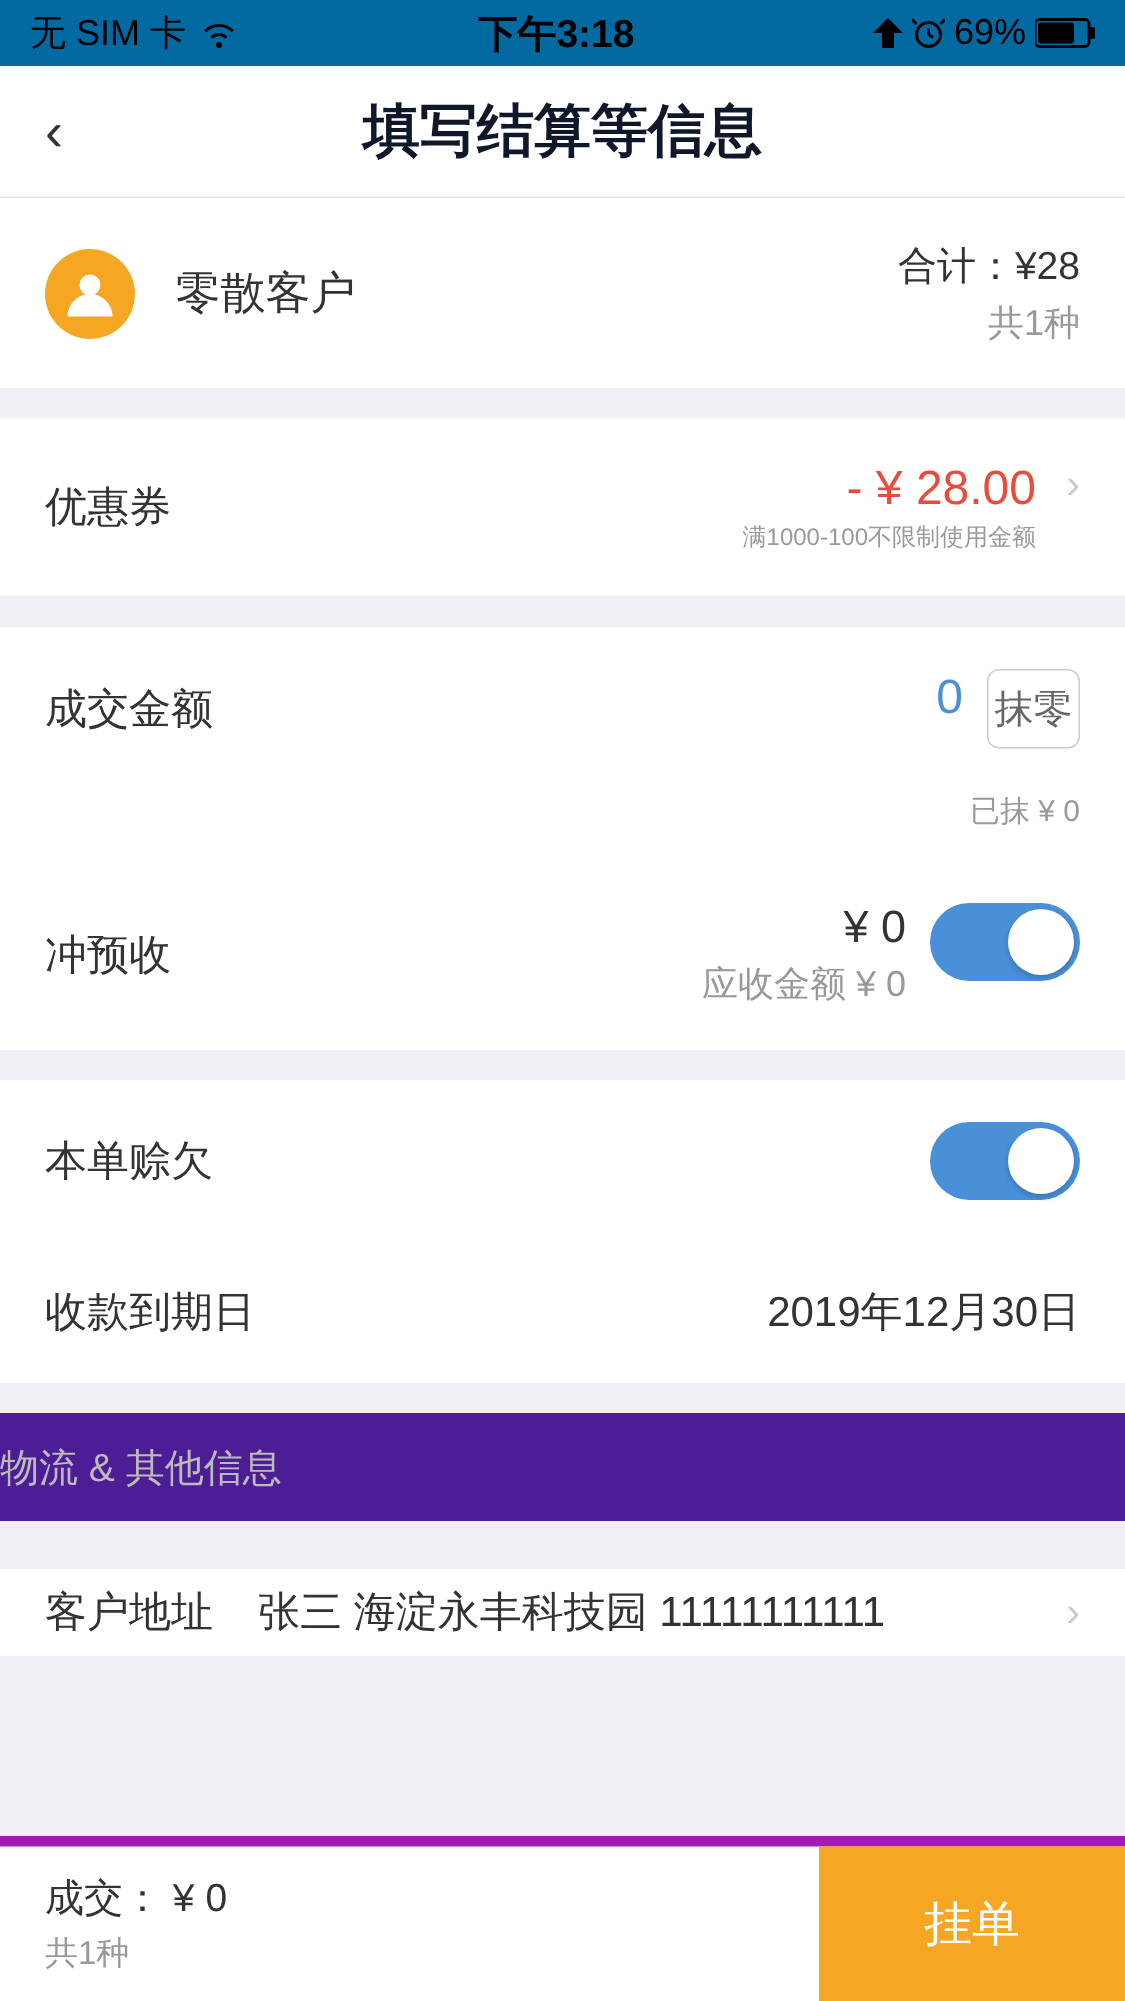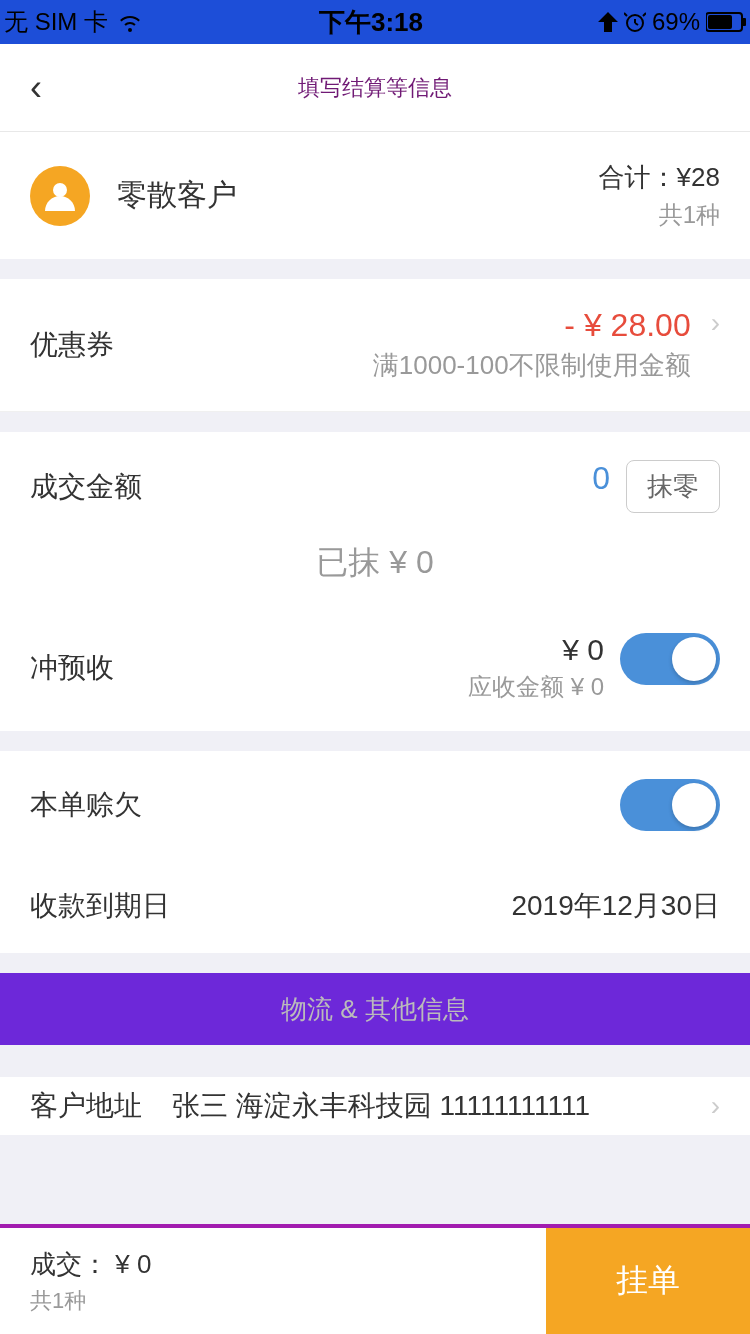--- a/index.html
+++ b/index.html
@@ -10,25 +10,25 @@
       font-family: -apple-system, 'PingFang SC', 'Helvetica Neue', sans-serif;
       background: #f0f0f6;
       font-size: 28px;
       color: #333;
       position: relative;
     }
 
     
     .status-bar {
       height: 44px;
-      background: #1d4ed8;
+      background: #0369a1;
       display: flex;
       align-items: center;
       justify-content: space-between;
-      padding: 0 4px;
+      padding: 0 20px;
       font-size: 24px;
       color: #000;
     }
     .status-bar .left { display: flex; align-items: center; gap: 8px; }
     .status-bar .center { font-weight: 600; font-size: 26px; }
     .status-bar .right { display: flex; align-items: center; gap: 6px; font-size: 24px; }
 
     
     .nav-bar {
       height: 88px;
@@ -40,23 +40,23 @@
       border-bottom: 1px solid #e8e8e8;
     }
     .nav-bar .back-btn {
       position: absolute;
       left: 30px;
       font-size: 36px;
       color: #333;
       cursor: pointer;
     }
     .nav-bar .title {
-      font-size: 22px;
-      font-weight: 400;
-      color: #701a75;
+      font-size: 38px;
+      font-weight: 700;
+      color: #0f172a;
     }
 
     
     .content {
       padding-bottom: 120px;
     }
 
     
     .section {
       background: #fff;
@@ -123,35 +123,35 @@
     .form-value.blue { color: #4a90d9; font-size: 32px; }
     .coupon-right {
       text-align: right;
     }
     .coupon-amount {
       color: #e74c3c;
       font-size: 32px;
       font-weight: 500;
     }
     .coupon-desc {
-      font-size: 26px;
+      font-size: 16px;
       color: #999;
       margin-top: 4px;
     }
     .chevron-right {
       font-size: 28px;
       color: #ccc;
       margin-left: 4px;
     }
 
     
     .round-btn {
       border: 1px solid #ccc;
       border-radius: 8px;
-      padding: 8px 20px;
+      padding: 8px 4px;
       font-size: 26px;
       color: #666;
       background: #fff;
       cursor: pointer;
     }
 
     
     .toggle {
       width: 100px;
       height: 52px;
@@ -171,32 +171,31 @@
       right: 4px;
       box-shadow: 0 2px 4px rgba(0,0,0,0.2);
     }
 
     
     .sub-row {
       padding: 0 30px 20px 30px;
       background: #fff;
     }
     .sub-row .sub-text {
-      font-size: 32px;
+      font-size: 20px;
       color: #999;
-      text-align: center;
+      text-align: right;
     }
 
     
     .logistics-divider {
-      background: #6d28d9;
+      background: #4c1d95;
       height: 72px;
       display: flex;
       align-items: center;
-      justify-content: center;
     }
     .logistics-label {
       font-size: 26px;
       color: #bbb;
     }
 
     
     .address-row {
       background: #fff;
       display: flex;
@@ -218,21 +217,21 @@
 
     
     .bottom-bar {
       position: fixed;
       bottom: 0;
       width: 750px;
       height: 110px;
       background: #fff;
       display: flex;
       align-items: center;
-      border-top: 4px solid #a21caf;
+      border-top: 7px solid #a21caf;
     }
     .bottom-info {
       flex: 1;
       padding-left: 30px;
     }
     .bottom-deal {
       font-size: 26px;
       color: #333;
     }
     .bottom-count {

